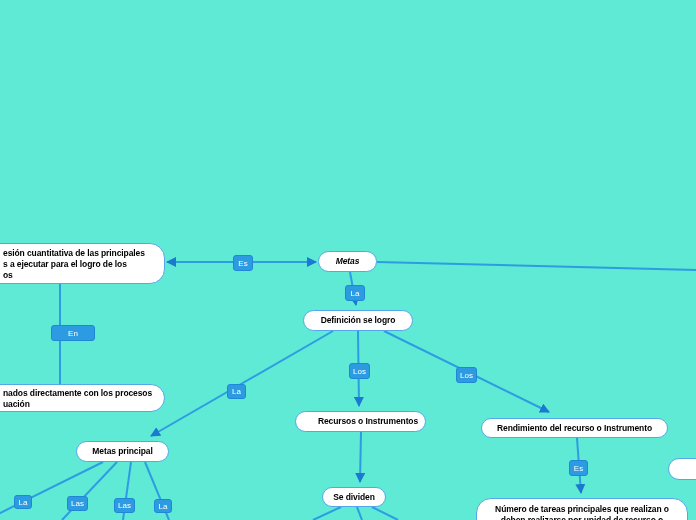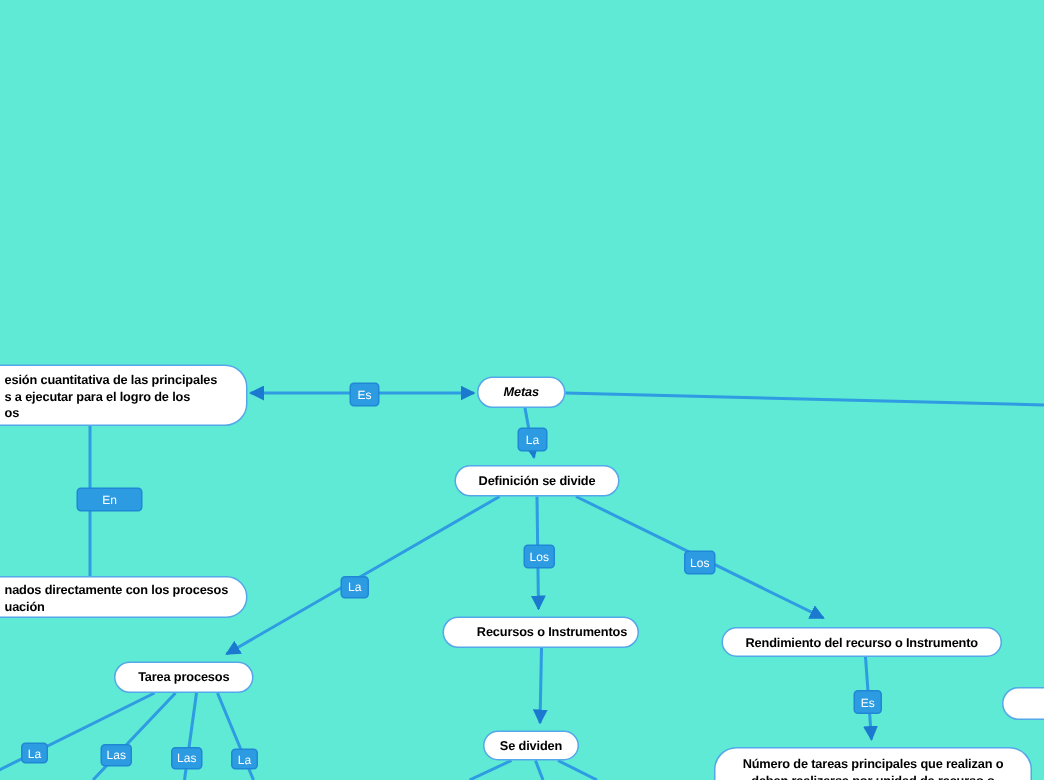--- a/index.html
+++ b/index.html
@@ -85,26 +85,26 @@
     <line x1="357" y1="507" x2="362" y2="520"></line>
     <line x1="372" y1="507" x2="398" y2="520"></line>
   </svg>
 
   <div id="node-expresion" class="node multiline">esión cuantitativa de las principales
 s a ejecutar para el logro de los
 os</div>
 
   <div id="node-metas" class="node">Metas</div>
 
-  <div id="node-definicion" class="node">Definición se divide</div>
+  <div id="node-definicion" class="node">Definición se logro</div>
 
   <div id="node-relacionados" class="node multiline">nados directamente con los procesos
 uación</div>
 
-  <div id="node-tarea" class="node">Tarea procesos</div>
+  <div id="node-tarea" class="node">Metas principal</div>
 
   <div id="node-recursos" class="node">Recursos o Instrumentos</div>
 
   <div id="node-rendimiento" class="node">Rendimiento del recurso o Instrumento</div>
 
   <div id="node-sedividen" class="node">Se dividen</div>
 
   <div id="node-numero" class="node">Número de tareas principales que realizan o
 deben realizarse por unidad de recurso o</div>
 

